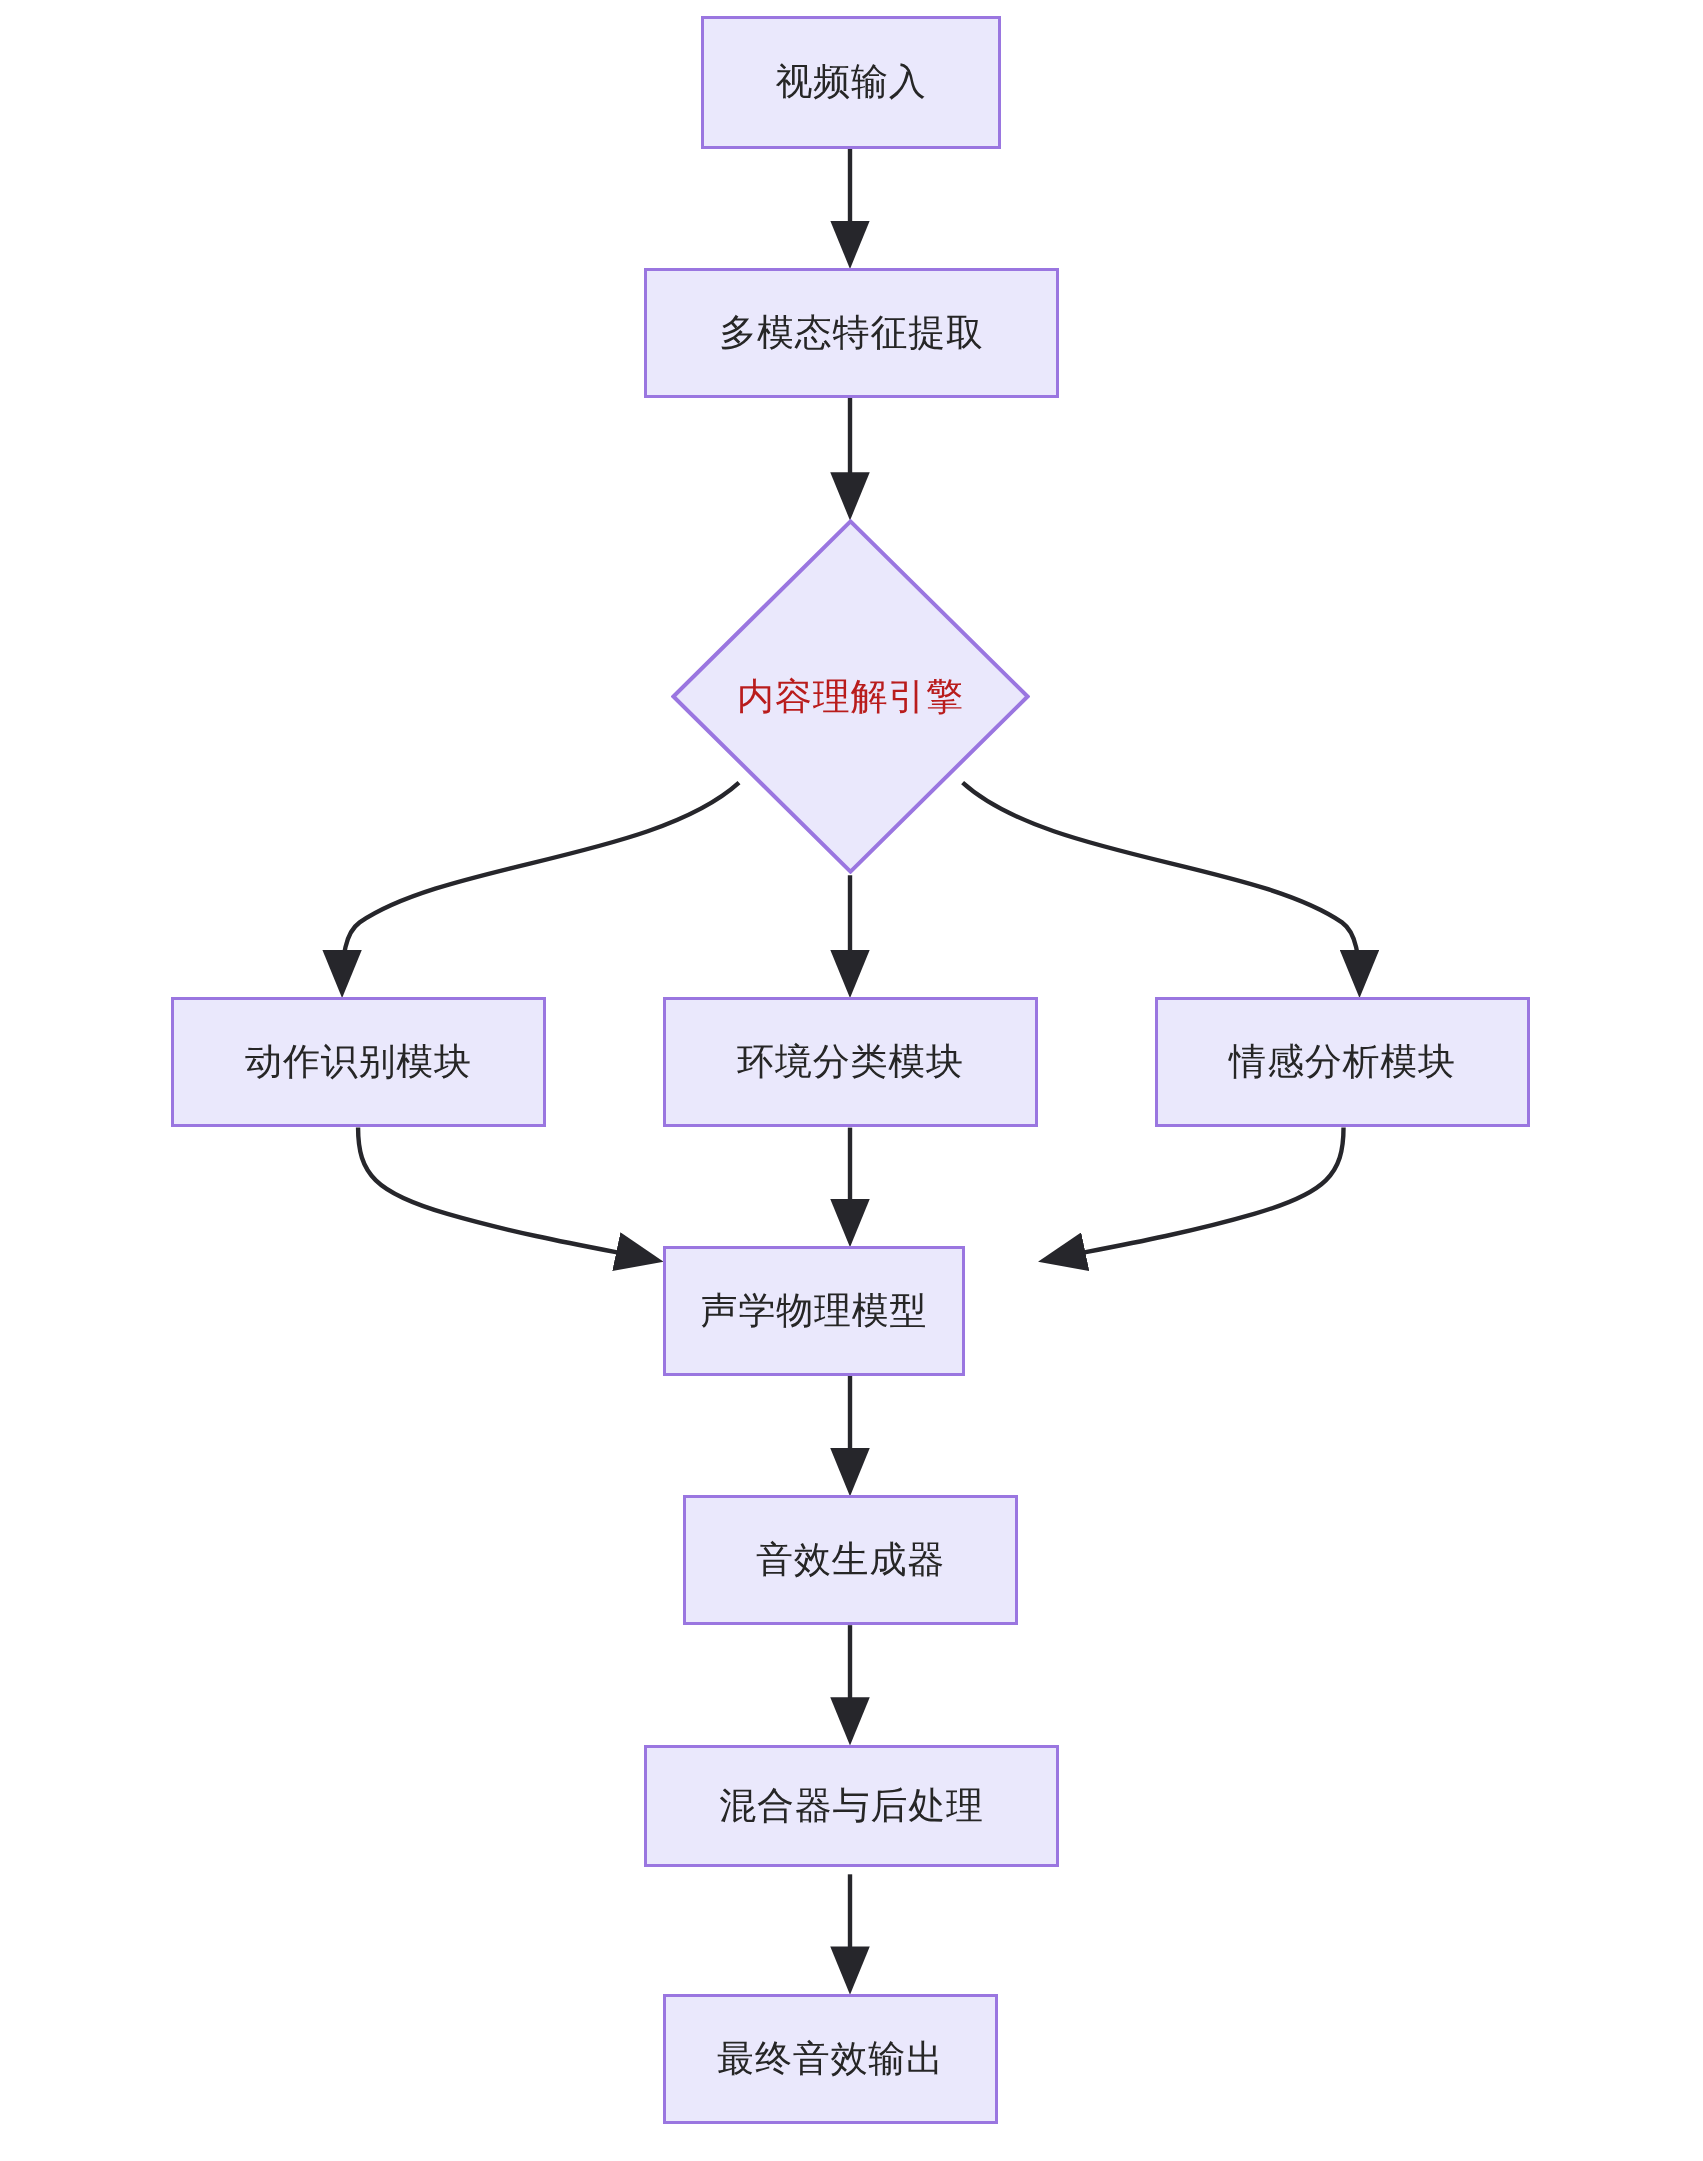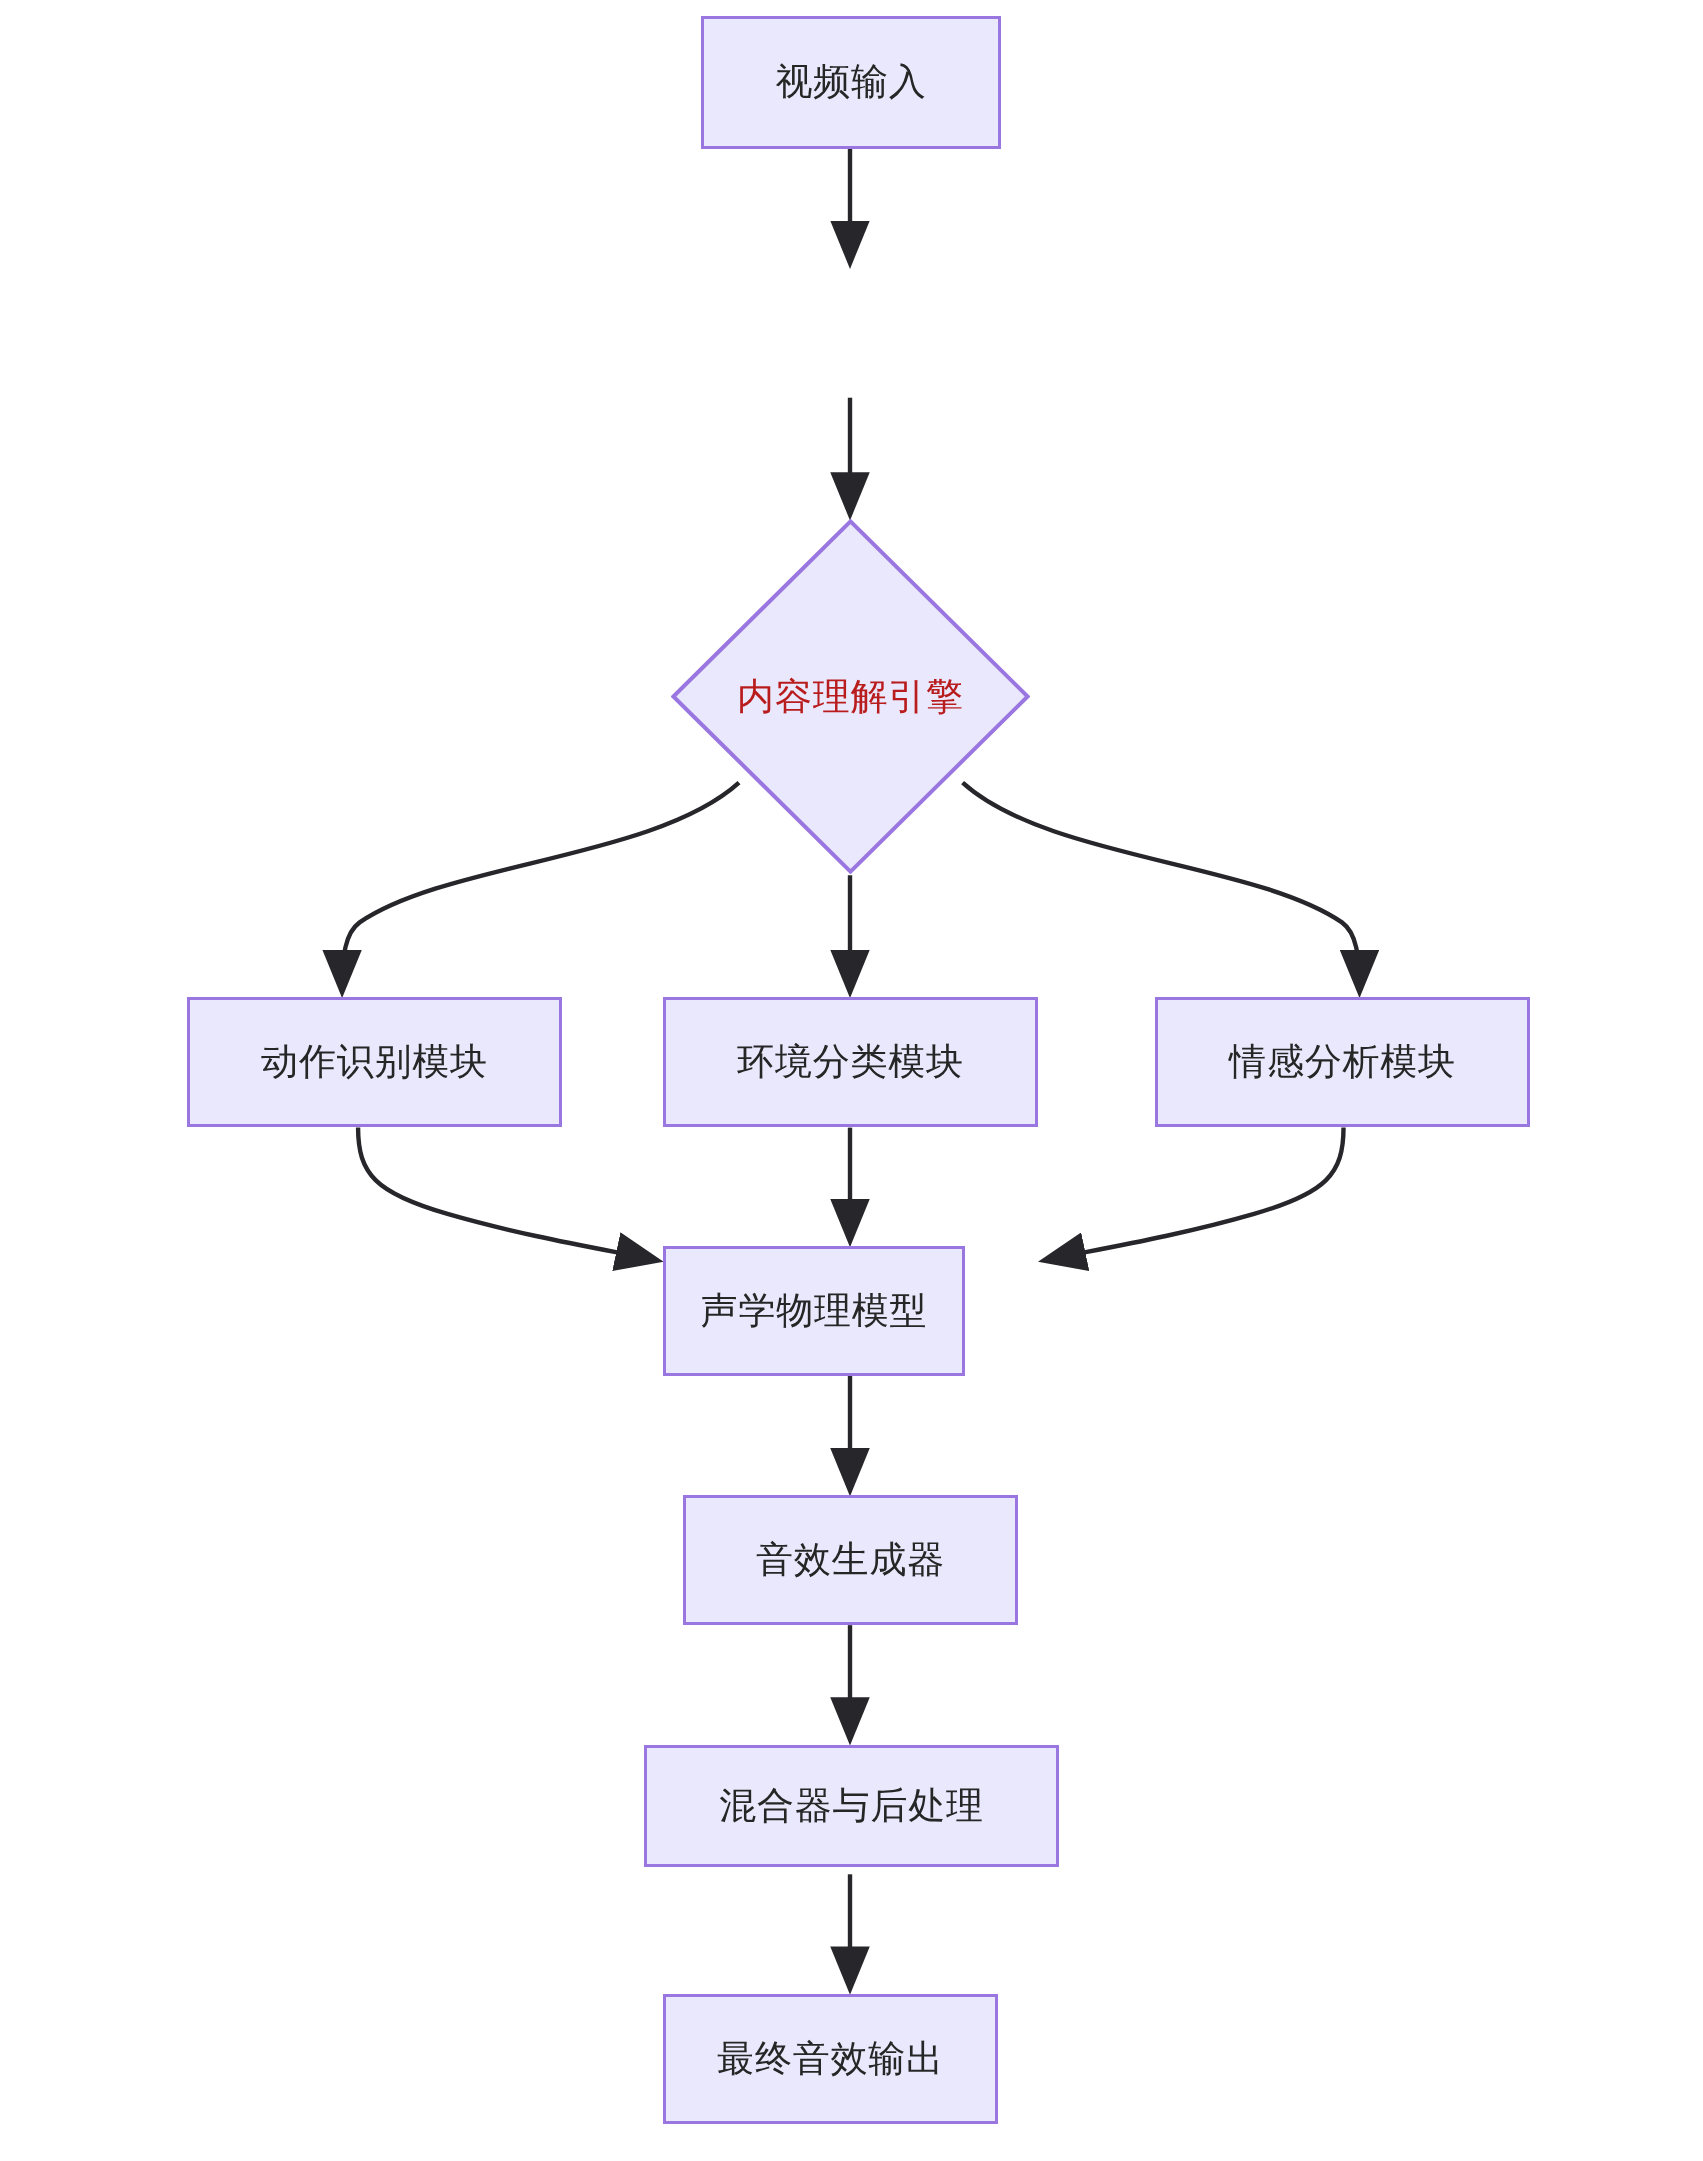--- a/index.html
+++ b/index.html
@@ -101,29 +101,32 @@
       <path d="M1064,2035 L1064,2177"></path>
 
       <path d="M1064,2347 L1064,2489"></path>
     </g>
   </svg>
 
   <div class="node" style="left:701px; top:16px; width:300px; height:133px;">
     <span class="node-label">视频输入</span>
   </div>
 
+  <div class="node" style="left:644px; top:268px; width:415px; height:130px;">
+    <span class="node-label">多模态特征提取</span>
+  </div>
 
   <div class="diamond-wrap" style="left:671px; top:519px; width:359px; height:355px;">
     <svg class="diamond-shape" viewBox="0 0 450 445" preserveAspectRatio="none" xmlns="http://www.w3.org/2000/svg">
       <polygon points="225,3 447,222.5 225,442 3,222.5" fill="#eae8fc" stroke="#9a76e0" stroke-width="5"></polygon>
     </svg>
     <span class="diamond-label">内容理解引擎</span>
   </div>
 
-  <div class="node" style="left:187px; top:997px; width:375px; height:130px;">
+  <div class="node" style="left:171px; top:997px; width:375px; height:130px;">
     <span class="node-label">动作识别模块</span>
   </div>
 
   <div class="node" style="left:663px; top:997px; width:375px; height:130px;">
     <span class="node-label">环境分类模块</span>
   </div>
 
   <div class="node" style="left:1155px; top:997px; width:375px; height:130px;">
     <span class="node-label">情感分析模块</span>
   </div>

